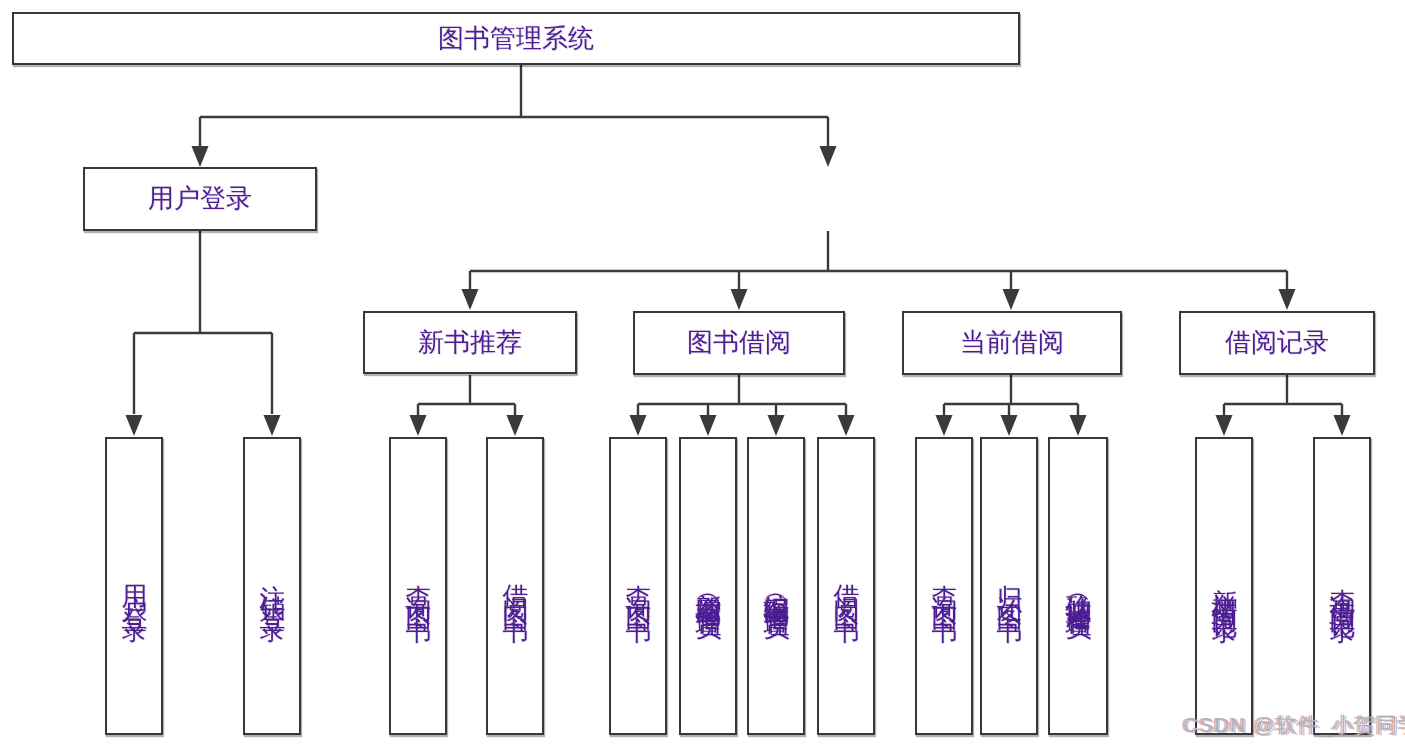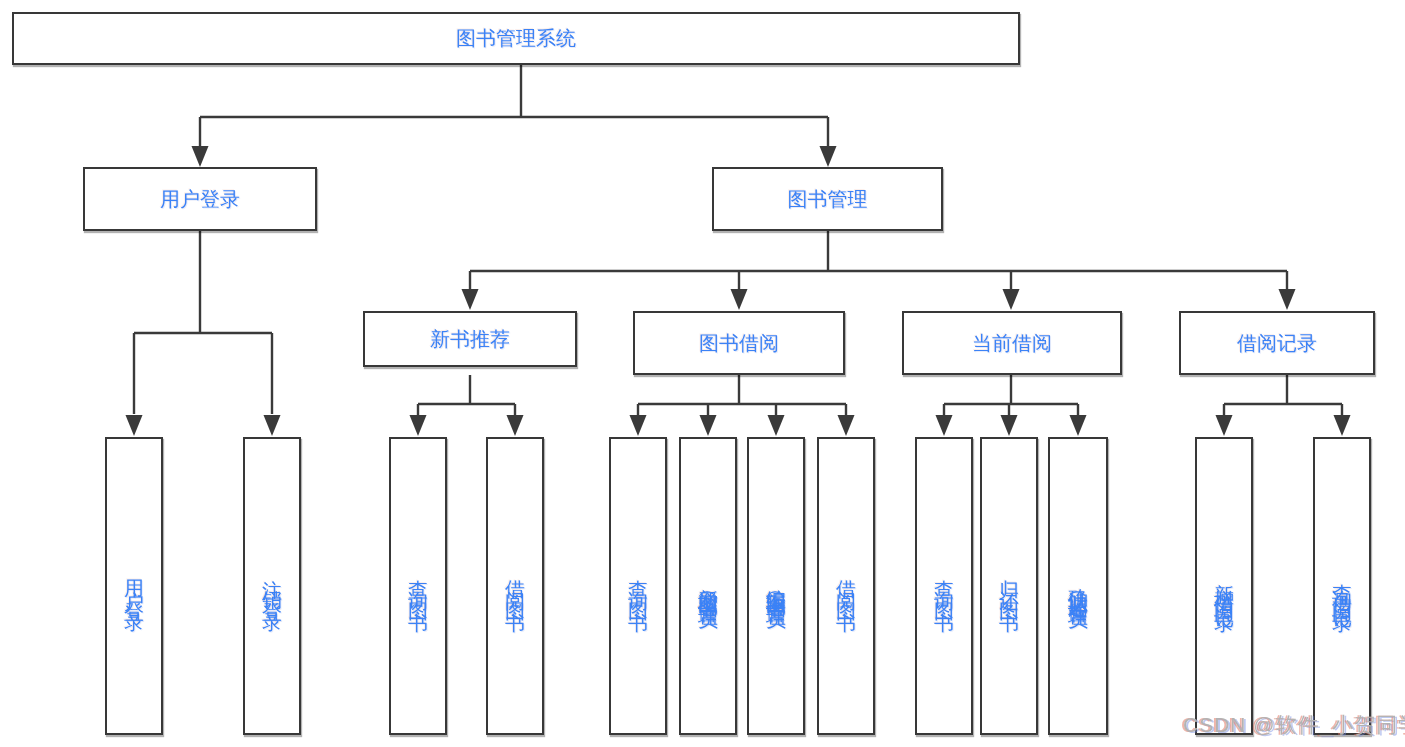--- a/index.html
+++ b/index.html
@@ -14,22 +14,22 @@
   .node{
     position:absolute;
     box-sizing:border-box;
     background:#ffffff;
     border:2px solid #383838;
     box-shadow:1px 2px 1px rgba(0,0,0,0.30);
     display:flex;align-items:center;justify-content:center;
     z-index:2;
   }
   .label{
-    color:#3b82f6;
-    font-size:20px;
+    color:#4c1d95;
+    font-size:26px;
     line-height:1.15;
     text-shadow:1px 1px 0 rgba(90,120,220,0.14), -1px -1px 0 rgba(220,120,90,0.12);
     white-space:nowrap;
   }
   .vbox{top:437px;height:298px;width:58px;}
   .vtext{
     writing-mode:vertical-rl;
     text-orientation:mixed;
     white-space:nowrap;
   }
@@ -92,25 +92,22 @@
     </g>
   </svg>
 
   <div class="node" style="left:12px;top:12px;width:1008px;height:53px">
     <span class="label">图书管理系统</span>
   </div>
 
   <div class="node" style="left:83px;top:167px;width:234px;height:64px">
     <span class="label">用户登录</span>
   </div>
-  <div class="node" style="left:712px;top:167px;width:231px;height:64px">
-    <span class="label">图书管理</span>
-  </div>
 
-  <div class="node" style="left:363px;top:311px;width:214px;height:56px">
+  <div class="node" style="left:363px;top:311px;width:214px;height:63px">
     <span class="label">新书推荐</span>
   </div>
   <div class="node" style="left:633px;top:311px;width:212px;height:64px">
     <span class="label">图书借阅</span>
   </div>
   <div class="node" style="left:902px;top:311px;width:220px;height:64px">
     <span class="label">当前借阅</span>
   </div>
   <div class="node" style="left:1179px;top:311px;width:196px;height:64px">
     <span class="label">借阅记录</span>

